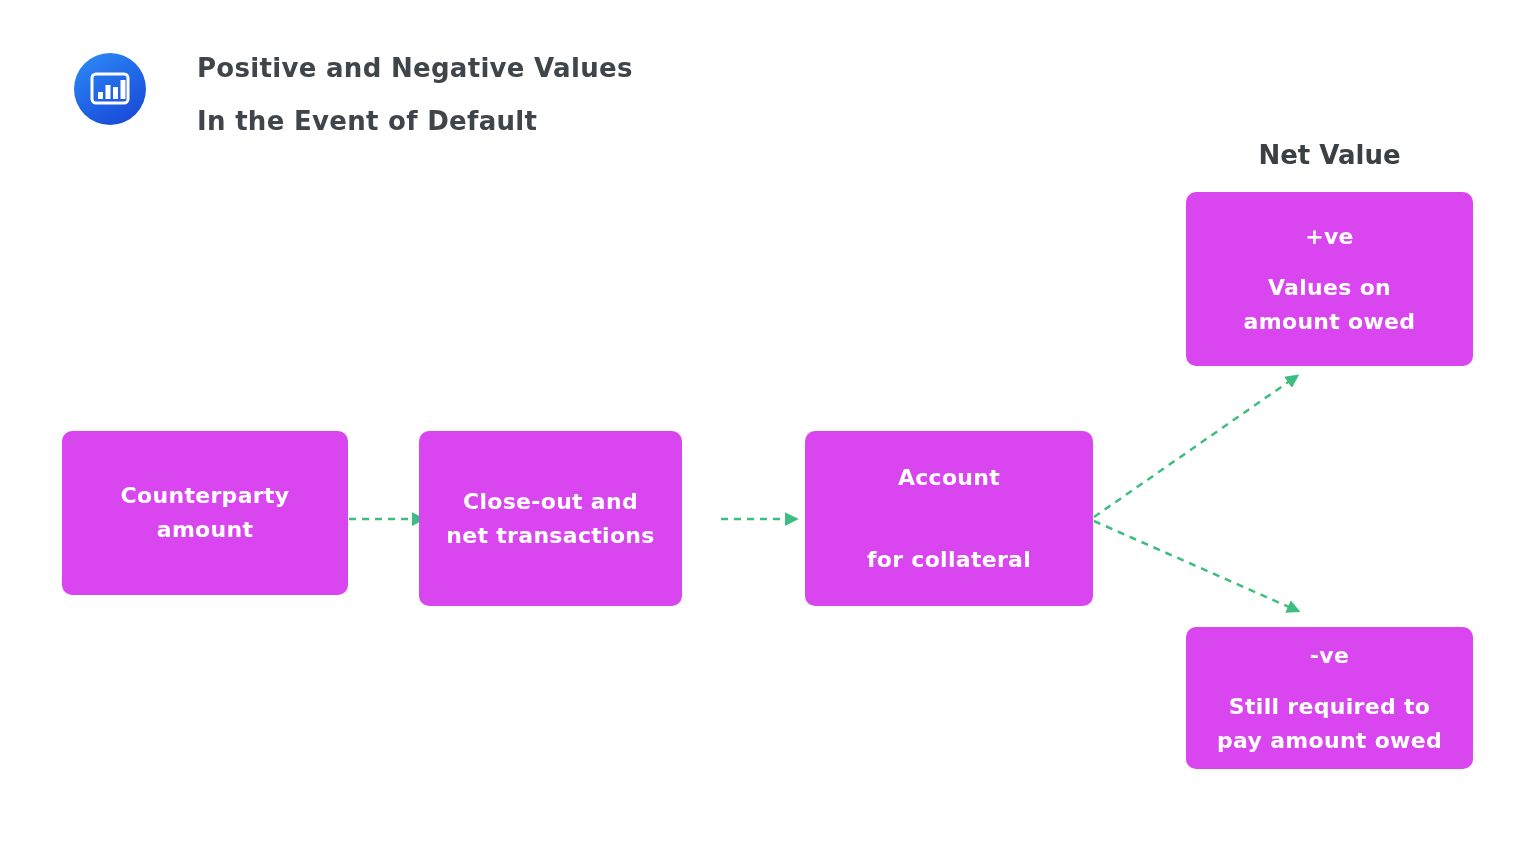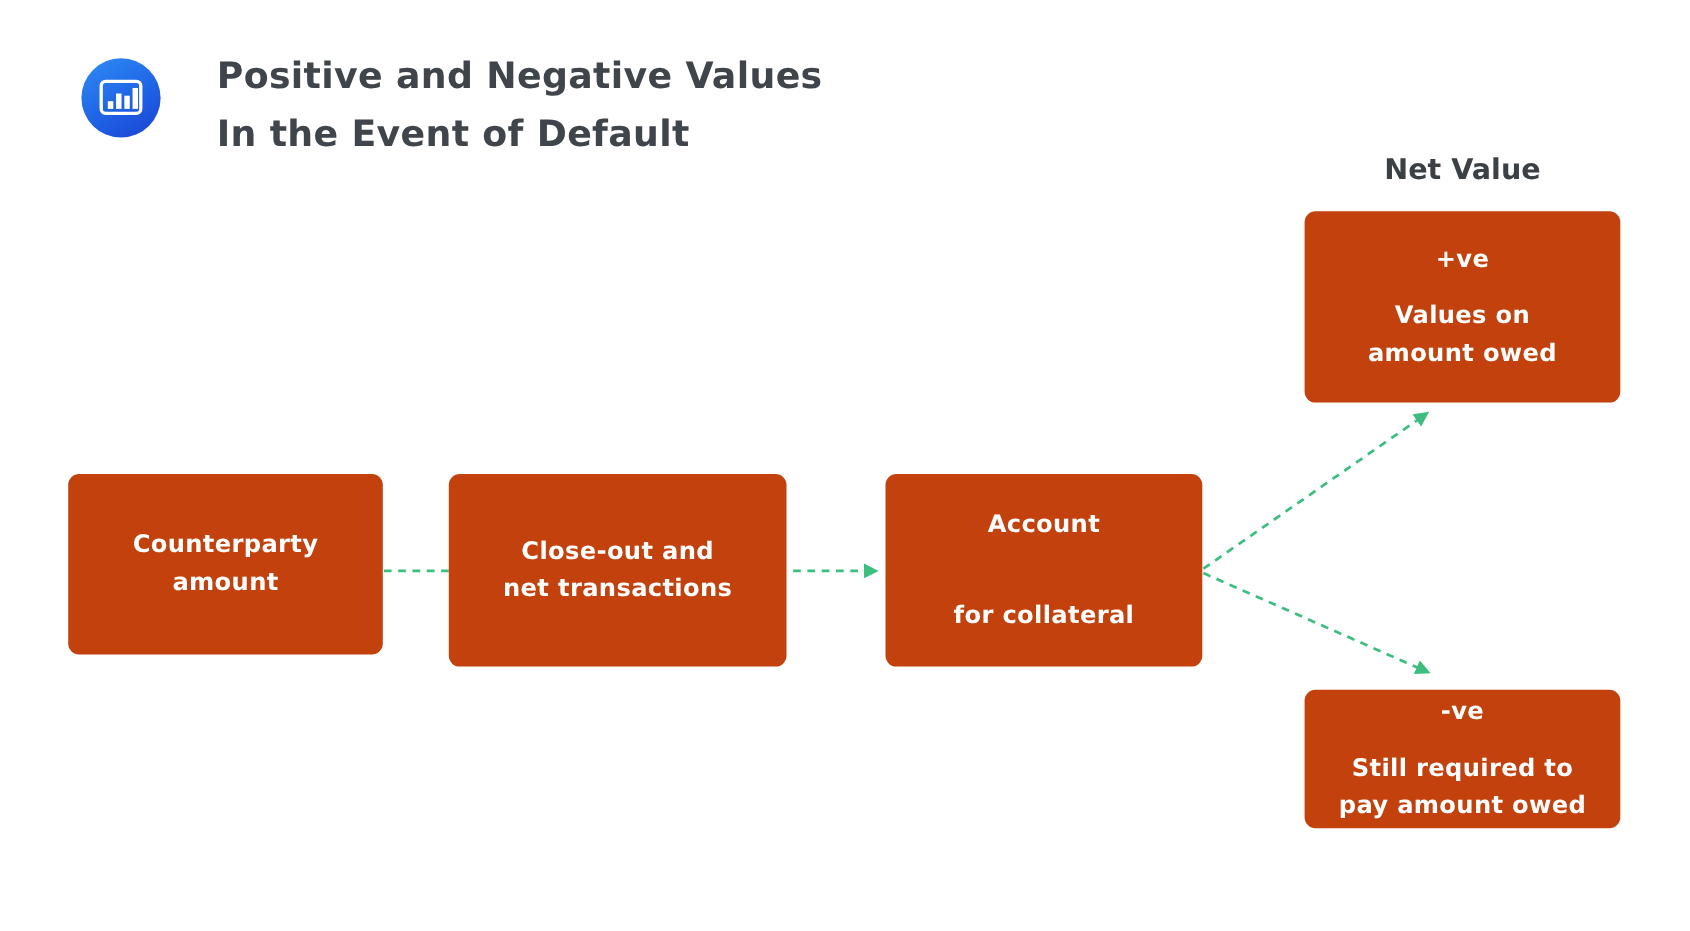--- a/index.html
+++ b/index.html
@@ -14,49 +14,49 @@
 
   
   .header-icon {
     position: absolute; left: 74px; top: 53px;
     width: 72px; height: 72px; border-radius: 50%;
     background: linear-gradient(150deg, #2f8df4 0%, #1f63e6 55%, #1a43d2 100%);
     display: flex; align-items: center; justify-content: center;
   }
   .page-title {
     position: absolute; left: 197px; top: 42px;
-    font-size: 33px; font-weight: bold; color: #3f454a;
+    font-size: 26px; font-weight: bold; color: #3f454a;
     line-height: 53px; letter-spacing: 0.3px;
   }
 
   
   .net-value-label {
     position: absolute; left: 1186px; top: 140px; width: 287px;
     text-align: center; font-size: 26px; font-weight: bold; color: #3b4045;
   }
 
   
   .node {
     position: absolute;
-    background: #c2410c;
+    background: #d946ef;
     border-radius: 10px;
     color: #ffffff;
     display: flex; flex-direction: column;
     align-items: center; justify-content: center;
     text-align: center;
     font-size: 22px; font-weight: bold; line-height: 34px;
     letter-spacing: 0.3px;
     z-index: 2;
   }
   .node .sign { margin-bottom: 17px; }
   #node-counterparty { left: 62px;  top: 431px; width: 286px; height: 164px; }
-  #node-closeout     { left: 408px; top: 431px; width: 307px; height: 175px; }
+  #node-closeout     { left: 419px; top: 431px; width: 263px; height: 175px; }
   #node-collateral   { left: 805px; top: 431px; width: 288px; height: 175px; gap: 48px; }
   #node-positive     { left: 1186px; top: 192px; width: 287px; height: 174px; }
-  #node-negative     { left: 1186px; top: 627px; width: 287px; height: 126px; }
+  #node-negative     { left: 1186px; top: 627px; width: 287px; height: 142px; }
 
   
   .arrow-layer { position: absolute; inset: 0; z-index: 1; pointer-events: none; }
 </style>
 </head>
 <body>
 
 <div class="canvas">
 
   <div class="header-icon">

